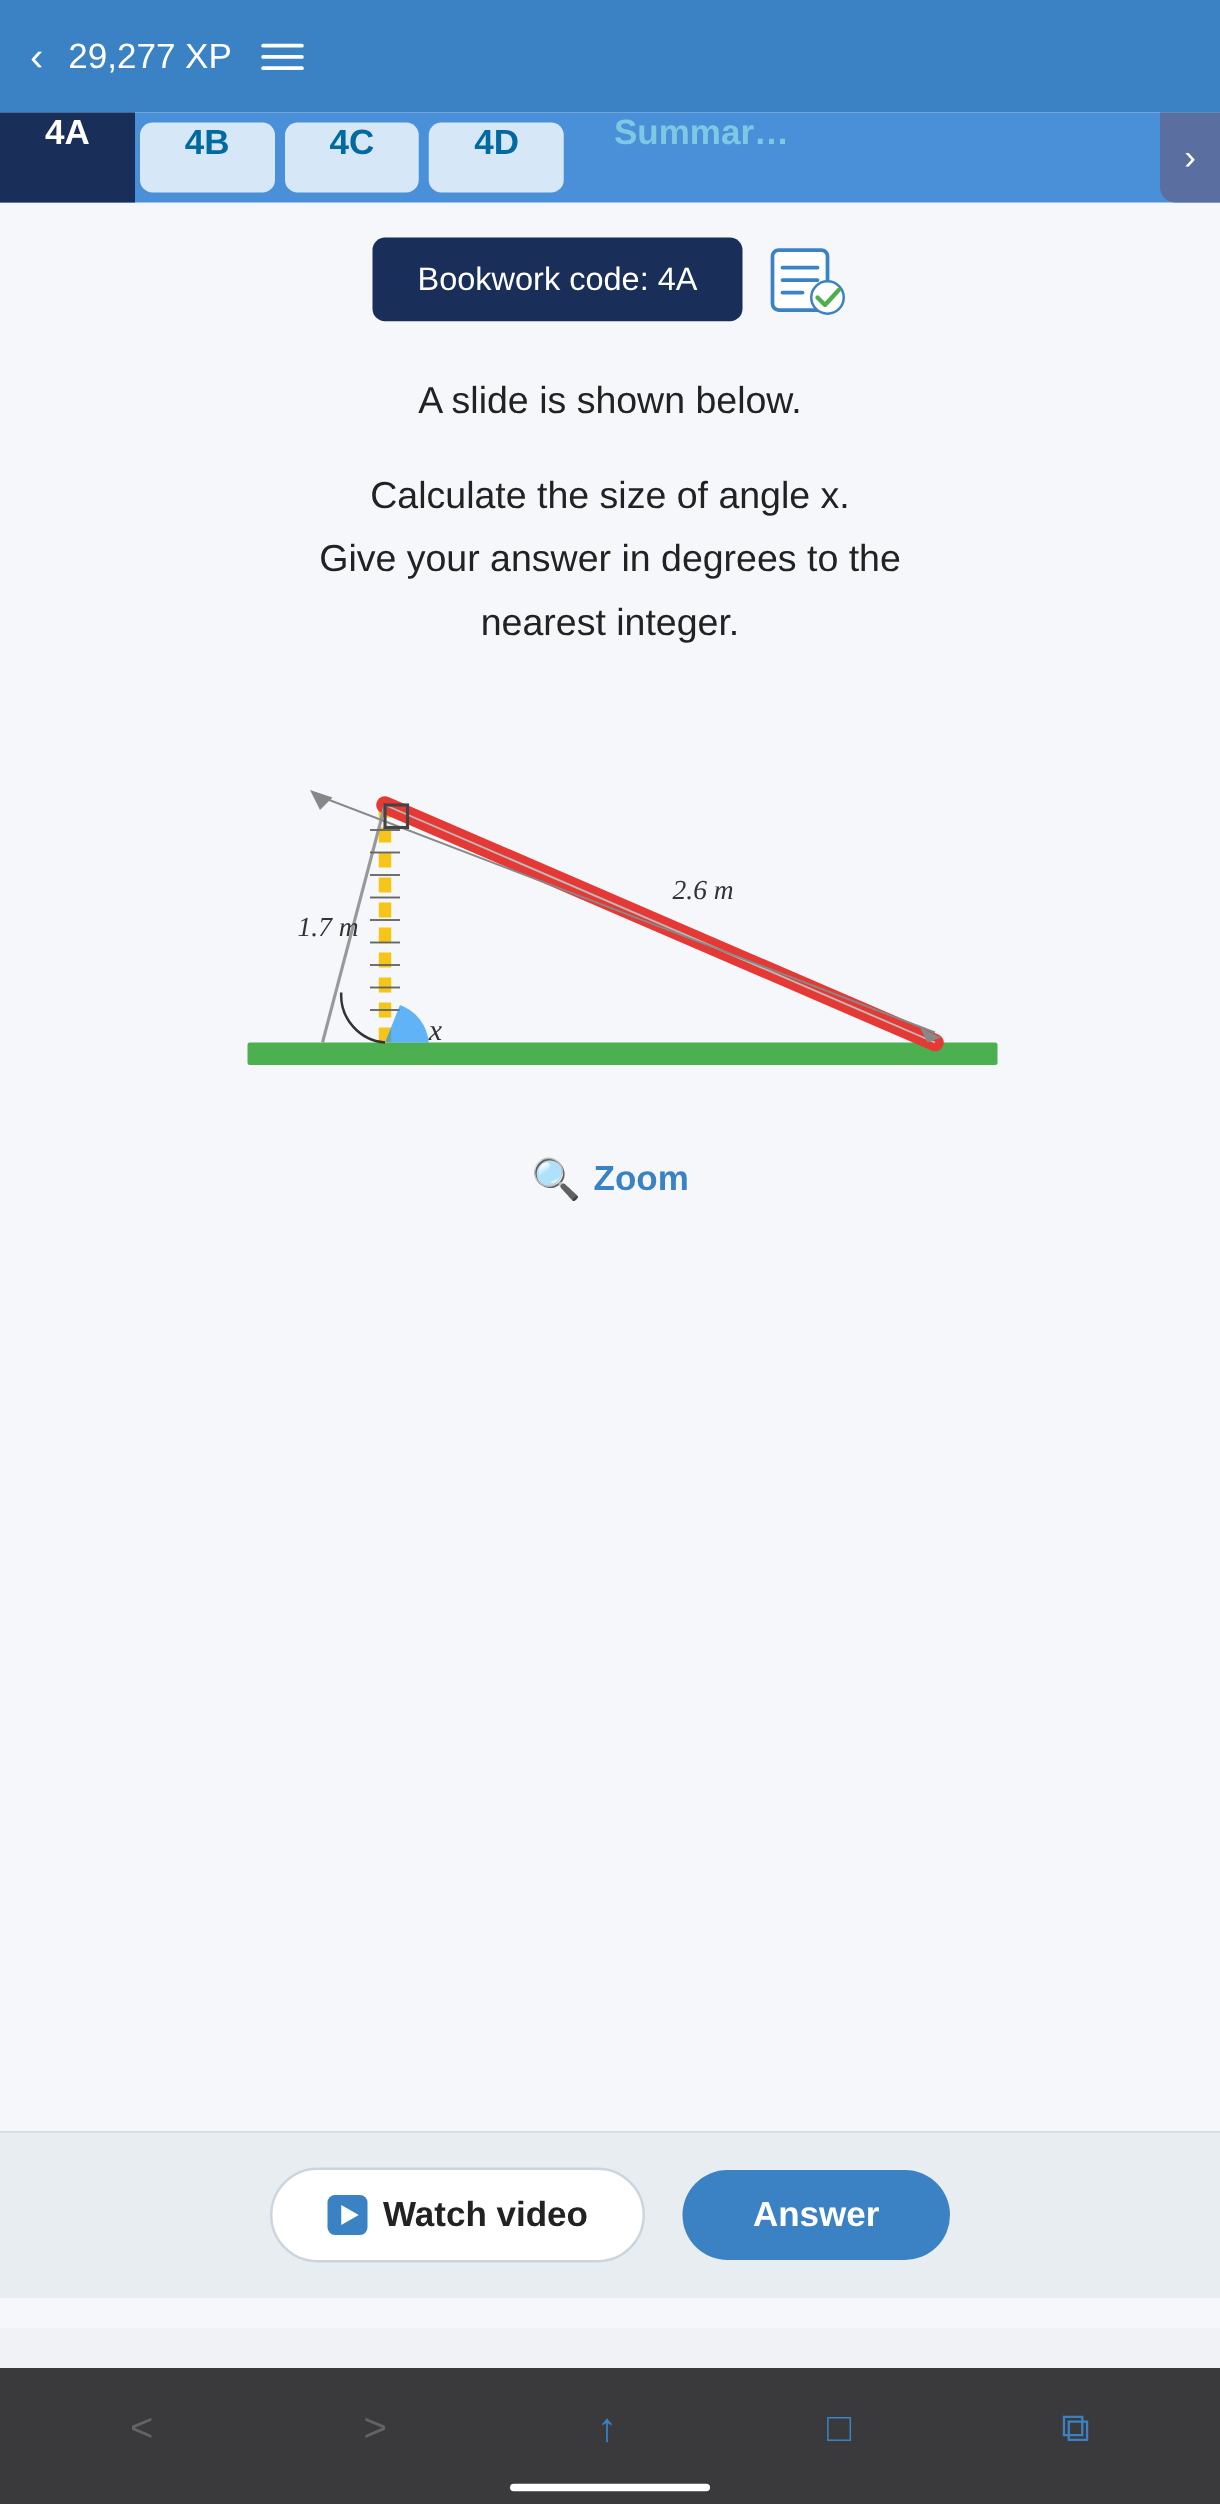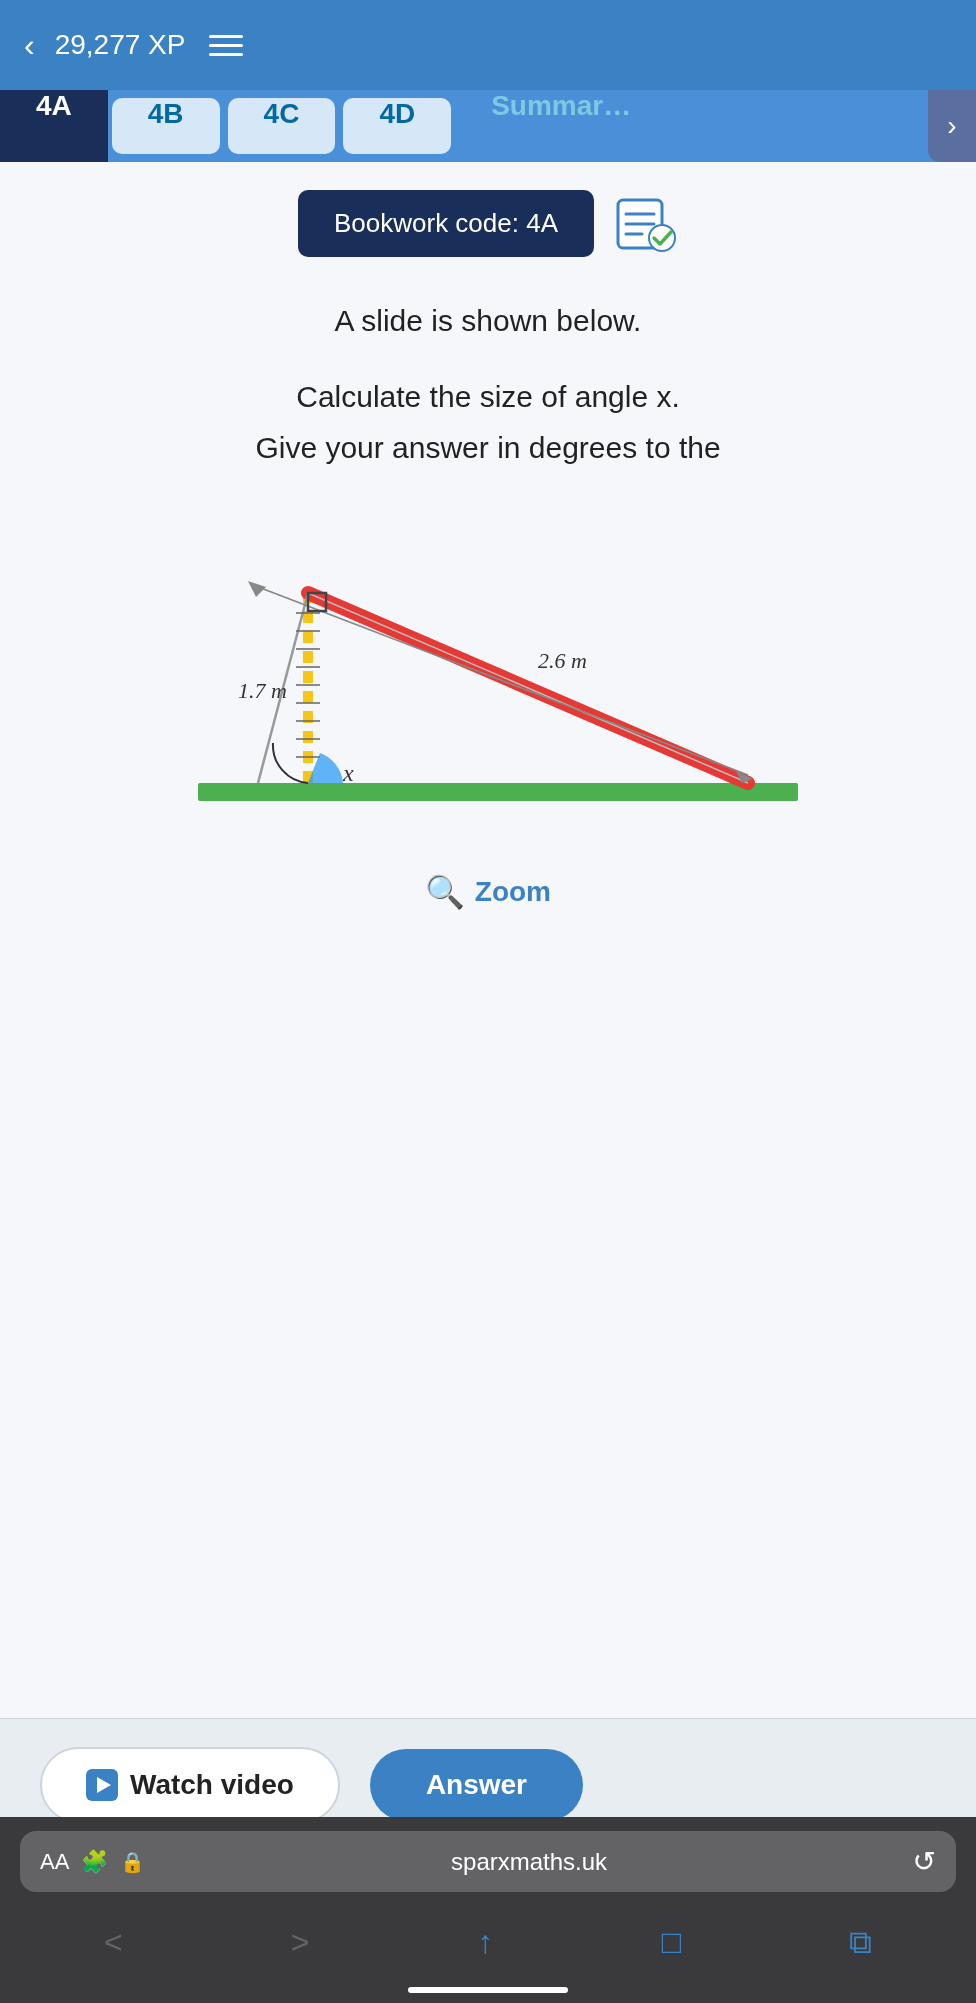--- a/index.html
+++ b/index.html
@@ -185,24 +185,25 @@
     .zoom-icon {
       font-size: 32px;
     }
 
     
     .action-bar {
       background: #e8edf2;
       border-top: 1px solid #ccd5de;
       display: flex;
       align-items: center;
+      justify-content: center;
       gap: 30px;
       padding: 28px 40px;
       position: fixed;
-      bottom: 152px;
+      bottom: 165px;
       left: 0;
       width: 976px;
     }
     .watch-video-btn {
       display: flex;
       align-items: center;
       gap: 12px;
       background: white;
       border: 2.5px solid #ccd5de;
       border-radius: 50px;
@@ -349,20 +350,21 @@
       <circle cx="48" cy="46" r="13" fill="white" stroke="#3b82c4" stroke-width="2"></circle>
       <polyline points="40,46 46,52 57,40" stroke="#4caf50" stroke-width="3.5" stroke-linecap="round" stroke-linejoin="round" fill="none"></polyline>
     </svg>
   </div>
 
   <div class="question-area">
     <p class="question-text">A slide is shown below.</p>
     <br>
     <p class="question-text-block">Calculate the size of angle x.</p>
     <p class="question-text-block">Give your answer in degrees to the</p>
+    <p class="question-text-block">nearest integer.</p>
   </div>
 
   <div class="diagram-container">
     <svg class="diagram-svg" viewBox="0 0 680 320">
 
       <rect x="50" y="270" width="600" height="18" fill="#4caf50" rx="2"></rect>
 
       <line x1="160" y1="270" x2="160" y2="80" stroke="#f5c518" stroke-width="10" stroke-dasharray="12,8"></line>
 
       <line x1="160" y1="80" x2="600" y2="270" stroke="#e53935" stroke-width="14" stroke-linecap="round"></line>
@@ -411,27 +413,20 @@
   <button class="watch-video-btn">
     <div class="video-icon">
       <div class="video-play"></div>
     </div>
     <span>Watch video</span>
   </button>
   <button class="answer-btn">Answer</button>
 </div>
 
 <div class="browser-chrome">
-  <div class="browser-url-row">
-    <span class="browser-aa">AA</span>
-    <span class="browser-puzzle">🧩</span>
-    <span class="browser-lock">🔒</span>
-    <span class="browser-url-text">sparxmaths.uk</span>
-    <span class="browser-refresh">↺</span>
-  </div>
   <div class="browser-nav-row">
     <span class="browser-nav-btn disabled">&lt;</span>
     <span class="browser-nav-btn disabled">&gt;</span>
     <span class="browser-nav-btn">↑</span>
     <span class="browser-nav-btn">□</span>
     <span class="browser-nav-btn">⧉</span>
   </div>
   <div class="home-indicator"></div>
 </div>
 

